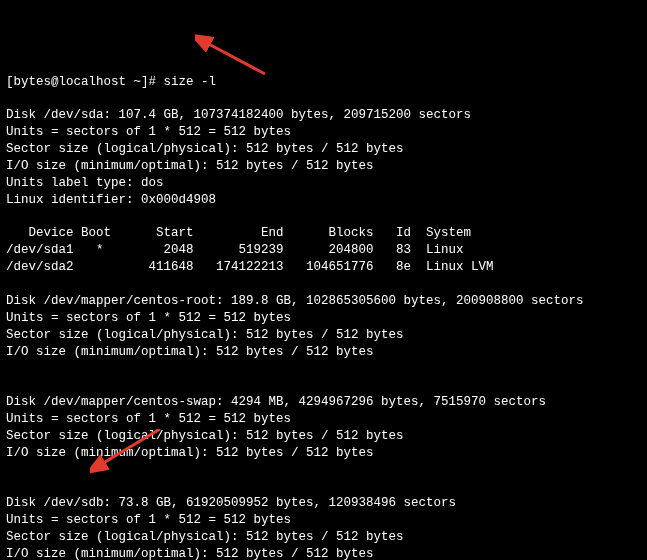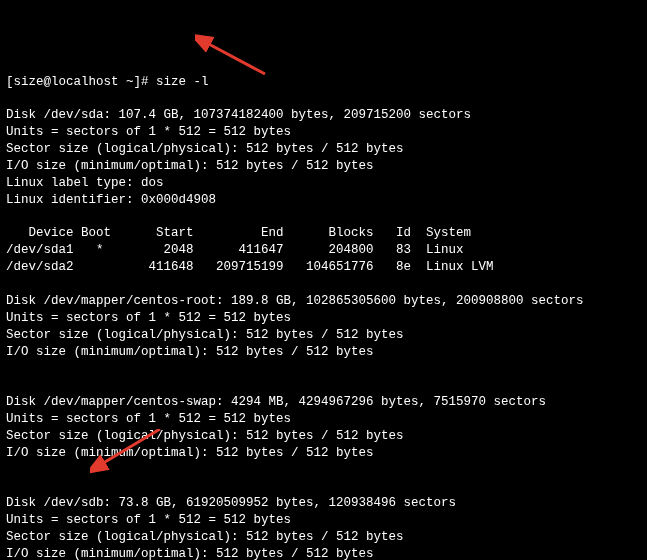--- a/index.html
+++ b/index.html
@@ -23,32 +23,32 @@
       position: absolute;
       pointer-events: none;
     }
     .arrow svg { display: block; }
   </style>
 </head>
 <body>
 
 
 
-<span>[size@localhost ~]# </span><span>size -l</span>
+<span>[bytes@localhost ~]# </span><span>size -l</span>
 <span></span>
 <span>Disk /dev/sda: 107.4 GB, 107374182400 bytes, 209715200 sectors</span>
 <span>Units = sectors of 1 * 512 = 512 bytes</span>
 <span>Sector size (logical/physical): 512 bytes / 512 bytes</span>
 <span>I/O size (minimum/optimal): 512 bytes / 512 bytes</span>
-<span>Linux label type: dos</span>
+<span>Units label type: dos</span>
 <span>Linux identifier: 0x000d4908</span>
 <span></span>
 <span>   Device Boot      Start         End      Blocks   Id  System</span>
-<span>/dev/sda1   *        2048      411647      204800   83  Linux</span>
-<span>/dev/sda2          411648   209715199   104651776   8e  Linux LVM</span>
+<span>/dev/sda1   *        2048      519239      204800   83  Linux</span>
+<span>/dev/sda2          411648   174122213   104651776   8e  Linux LVM</span>
 <span></span>
 <span>Disk /dev/mapper/centos-root: 189.8 GB, 102865305600 bytes, 200908800 sectors</span>
 <span>Units = sectors of 1 * 512 = 512 bytes</span>
 <span>Sector size (logical/physical): 512 bytes / 512 bytes</span>
 <span>I/O size (minimum/optimal): 512 bytes / 512 bytes</span>
 <span></span>
 <span></span>
 <span>Disk /dev/mapper/centos-swap: 4294 MB, 4294967296 bytes, 7515970 sectors</span>
 <span>Units = sectors of 1 * 512 = 512 bytes</span>
 <span>Sector size (logical/physical): 512 bytes / 512 bytes</span>

